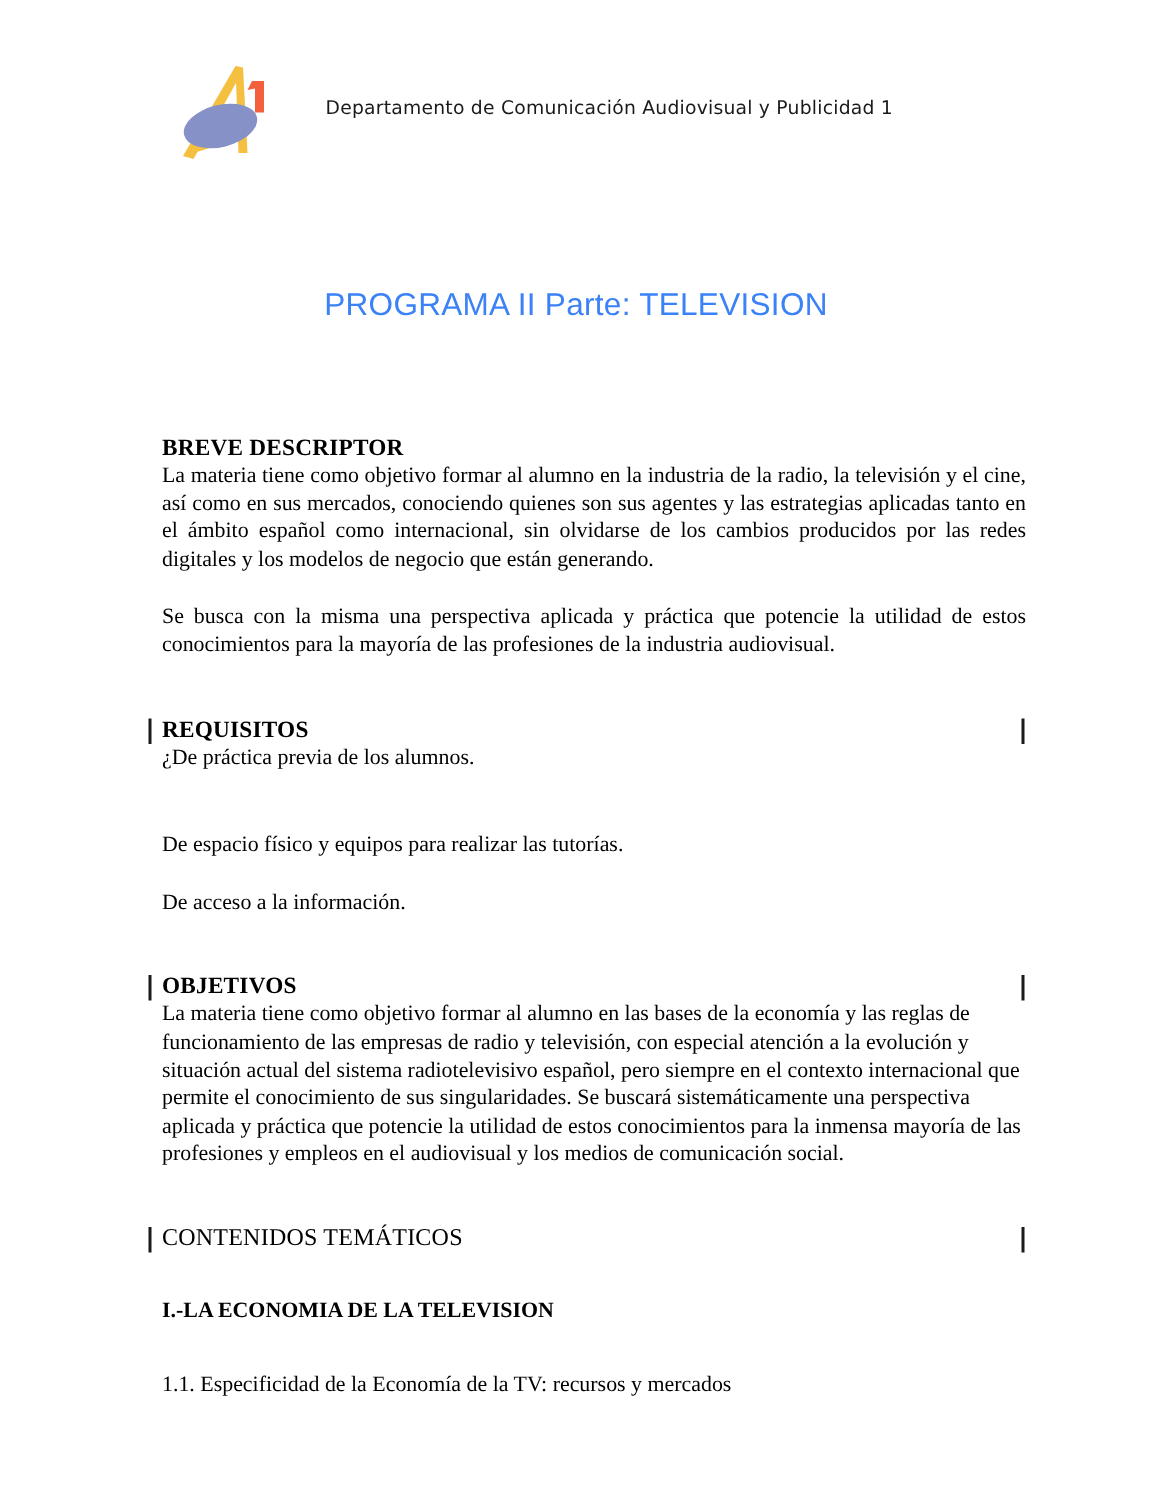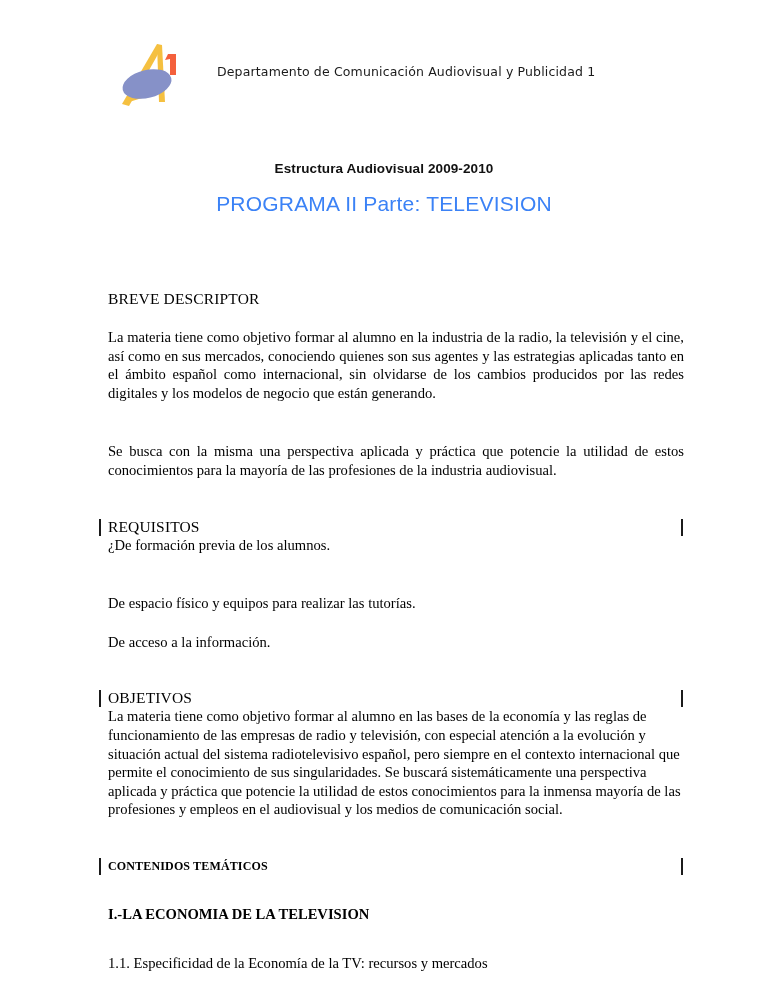--- a/index.html
+++ b/index.html
@@ -78,43 +78,42 @@
   
   .content {
     position: absolute;
     left: 108px;
     top: 290px;
     width: 576px;
   }
 
   .sec-heading {
     font-family: "Liberation Serif", "DejaVu Serif", serif;
-    font-weight: normal;
+    font-weight: bold;
     font-size: 15.5px;
     line-height: 18px;
     letter-spacing: 0.15px;
   }
   .sec-heading-plain {
     font-family: "Liberation Serif", "DejaVu Serif", serif;
-    font-weight: bold;
-    font-size: 12px;
+    font-weight: normal;
+    font-size: 16px;
     line-height: 18px;
     letter-spacing: 0.15px;
   }
 
   p.body {
     margin: 0;
     font-size: 14.6px;
     line-height: 18.6px;
     text-align: left;
   }
   p.body.justify {
     text-align: justify;
     text-justify: inter-word;
-    margin-top: 20px;
   }
   p.body.bold {
     font-weight: bold;
   }
   .gap-m { height: 20px; }
   .gap-l { height: 30px; }
   .gap-xl { height: 38px; }
 
   
   .changebar {
@@ -145,42 +144,41 @@
 
         <g>
           <path d="M56 16 L64 16 L64 37 L58 37 L58 21 L53 22 Z" fill="#f4603c"></path>
         </g>
       </svg>
     </div>
 
     <div class="header-title">Departamento de Comunicación Audiovisual y Publicidad 1</div>
   </div>
 
-  <div class="doc-subtitle">Estructura Audiovisual 2009-2010</div>
 
   <div class="doc-title">PROGRAMA II Parte:  TELEVISION</div>
 
   <div class="content">
 
     <div class="block">
       <div class="sec-heading">BREVE DESCRIPTOR</div>
       <p class="body justify">La materia tiene como objetivo formar al alumno en la industria de la radio, la televisión y el cine, así como en sus mercados, conociendo quienes son sus agentes y las estrategias aplicadas tanto en el ámbito español como internacional, sin olvidarse de los cambios producidos por las redes digitales y los modelos de negocio que están generando.</p>
       <div class="gap-m"></div>
       <p class="body justify">Se busca con la misma una perspectiva aplicada y práctica que potencie la utilidad de estos conocimientos para la mayoría de las profesiones de la industria audiovisual.</p>
     </div>
 
     <div class="gap-xl"></div>
 
     <div class="block">
       <div class="changebar" style="left:-9px; top:1px; height:17px;"></div>
       <div class="changebar" style="left:573px; top:1px; height:17px;"></div>
 
       <div class="sec-heading">REQUISITOS</div>
 
-      <p class="body">¿De formación previa de los alumnos.</p>
+      <p class="body">¿De práctica previa de los alumnos.</p>
       <div class="gap-m"></div>
       <div class="gap-m"></div>
       <p class="body">De espacio físico y equipos para realizar las tutorías.</p>
       <div class="gap-m"></div>
       <p class="body">De acceso a la información.</p>
     </div>
 
     <div class="gap-xl"></div>
 
     <div class="block">

